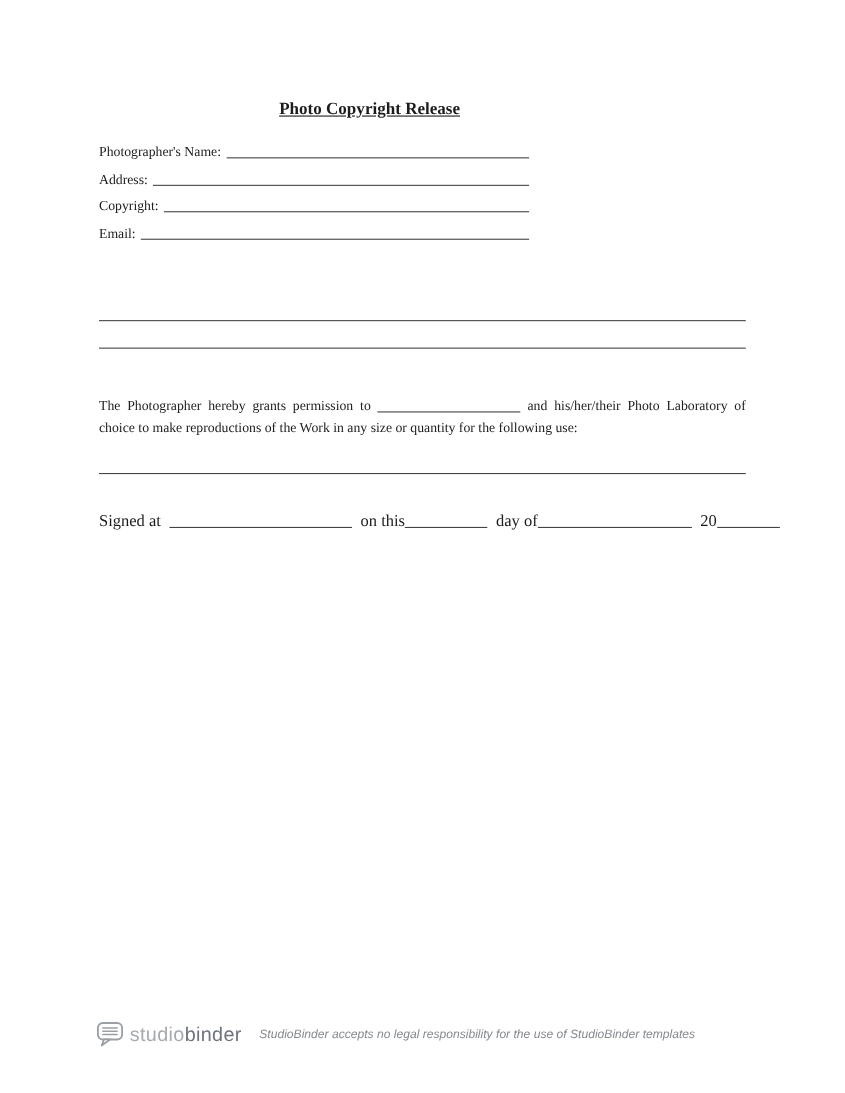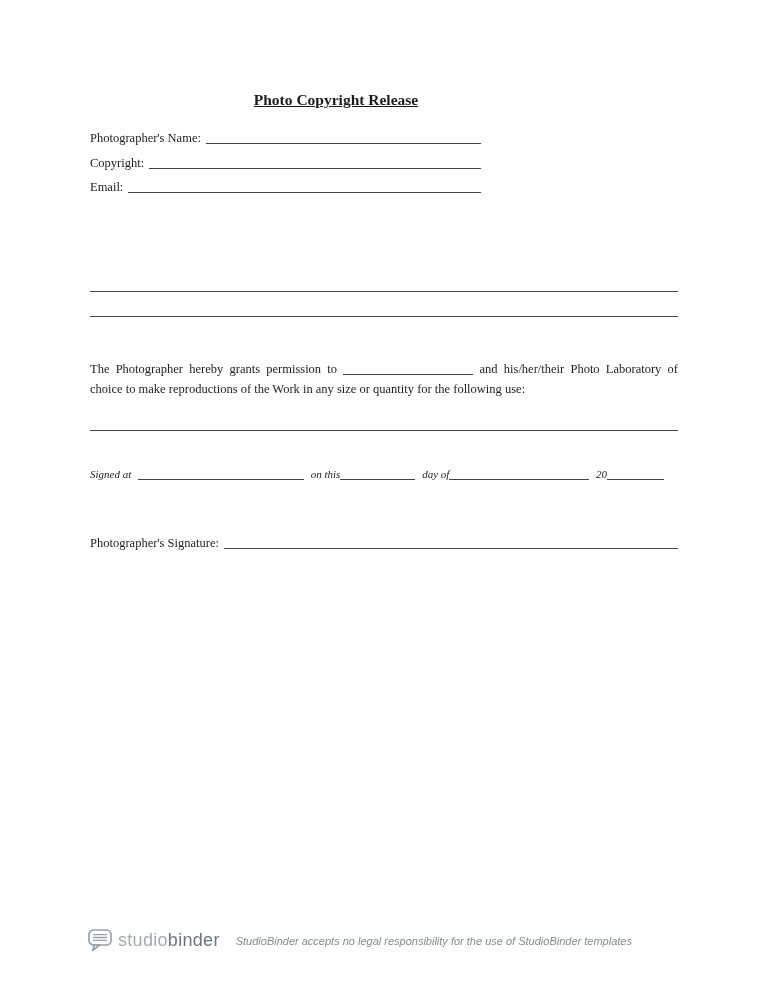--- a/index.html
+++ b/index.html
@@ -70,24 +70,23 @@
     left:90px; width:588px;
     border-top:1px solid var(--line);
     height:0;
   }
   .rule.r1{top:291px;}
   .rule.r2{top:316px;}
   .rule.r3{top:430px;}
   .signed-row{
     position:absolute;
     top:467px; left:90px; width:588px;
-    font-size:11px;
+    font-size:15px;
     line-height:15px;
     white-space:nowrap;
-    font-style:italic;
   }
   .signed-row .gap{margin-right:4px;}
   .sig-row{
     position:absolute;
     top:536px; left:90px; width:588px;
     display:flex;
     align-items:baseline;
     font-size:12.5px;
     line-height:15px;
     white-space:nowrap;
@@ -121,20 +120,24 @@
 <div class="page">
 
   <h1 class="title">Photo Copyright Release</h1>
 
   <div class="fields">
     <div class="field-row">
       <span class="label">Photographer's Name:</span>
       <span class="blank fillblank"></span>
     </div>
     <div class="field-row">
+      <span class="label">Address:</span>
+      <span class="blank fillblank"></span>
+    </div>
+    <div class="field-row">
       <span class="label">Copyright:</span>
       <span class="blank fillblank"></span>
     </div>
     <div class="field-row">
       <span class="label">Email:</span>
       <span class="blank fillblank"></span>
     </div>
   </div>
 
 
@@ -150,24 +153,20 @@
   <div class="rule r3"></div>
 
   <div class="signed-row">
     <span class="gap">Signed at</span>
     <span class="iblank w166 gap"></span>
     <span>on this</span><span class="iblank w75 gap"></span>
     <span>day of</span><span class="iblank w140 gap"></span>
     <span>20</span><span class="iblank w57"></span>
   </div>
 
-  <div class="sig-row">
-    <span class="label">Photographer's Signature:</span>
-    <span class="blank fillblank"></span>
-  </div>
 
   <div class="footer">
     <span style="display:inline-flex;">
       <svg width="25" height="23" viewBox="0 0 25 23" xmlns="http://www.w3.org/2000/svg" aria-hidden="true">
         <rect x="1" y="1" width="22" height="15" rx="4.5" fill="none" stroke="#9aa0a6" stroke-width="1.7"></rect>
         <line x1="5.5" y1="5.6" x2="18.5" y2="5.6" stroke="#9aa0a6" stroke-width="1.4" stroke-linecap="round"></line>
         <line x1="5.5" y1="8.5" x2="18.5" y2="8.5" stroke="#9aa0a6" stroke-width="1.4" stroke-linecap="round"></line>
         <line x1="5.5" y1="11.4" x2="18.5" y2="11.4" stroke="#9aa0a6" stroke-width="1.4" stroke-linecap="round"></line>
         <path d="M6.5 15.9 L4.5 21.5 L12 15.9 Z" fill="#ffffff" stroke="#9aa0a6" stroke-width="1.7" stroke-linejoin="round"></path>
       </svg>

